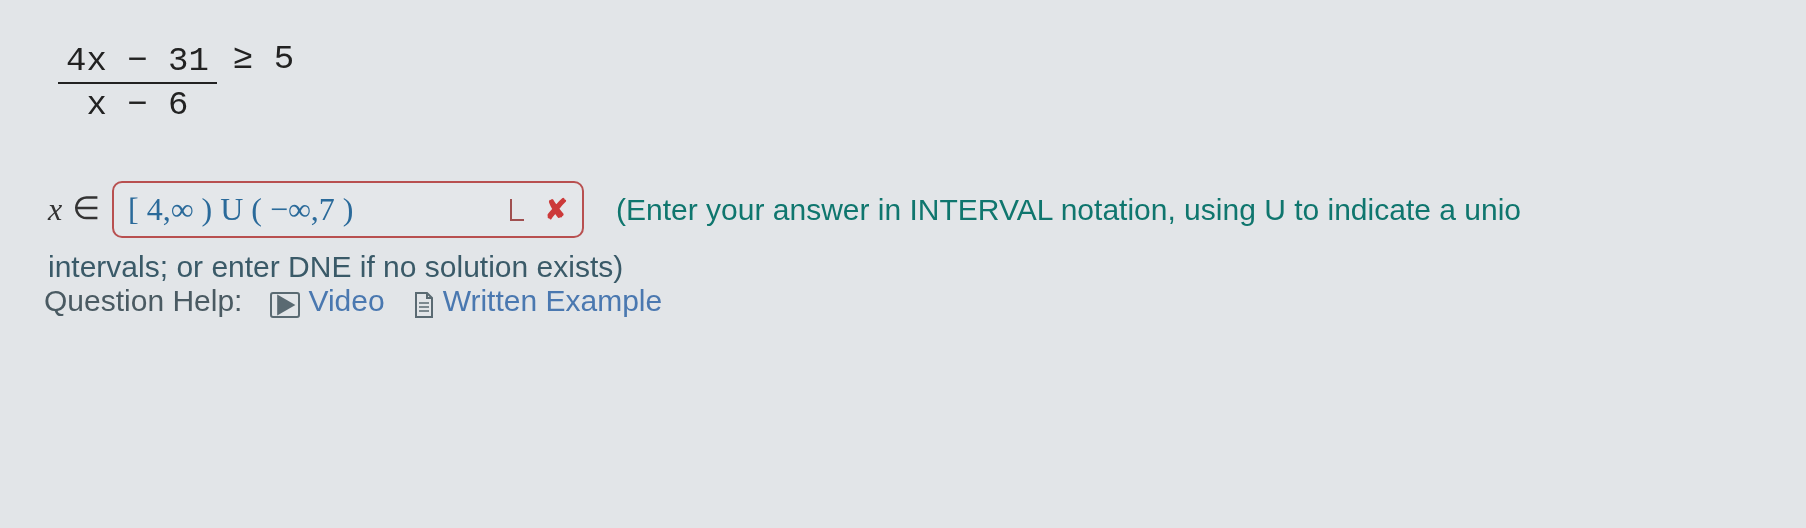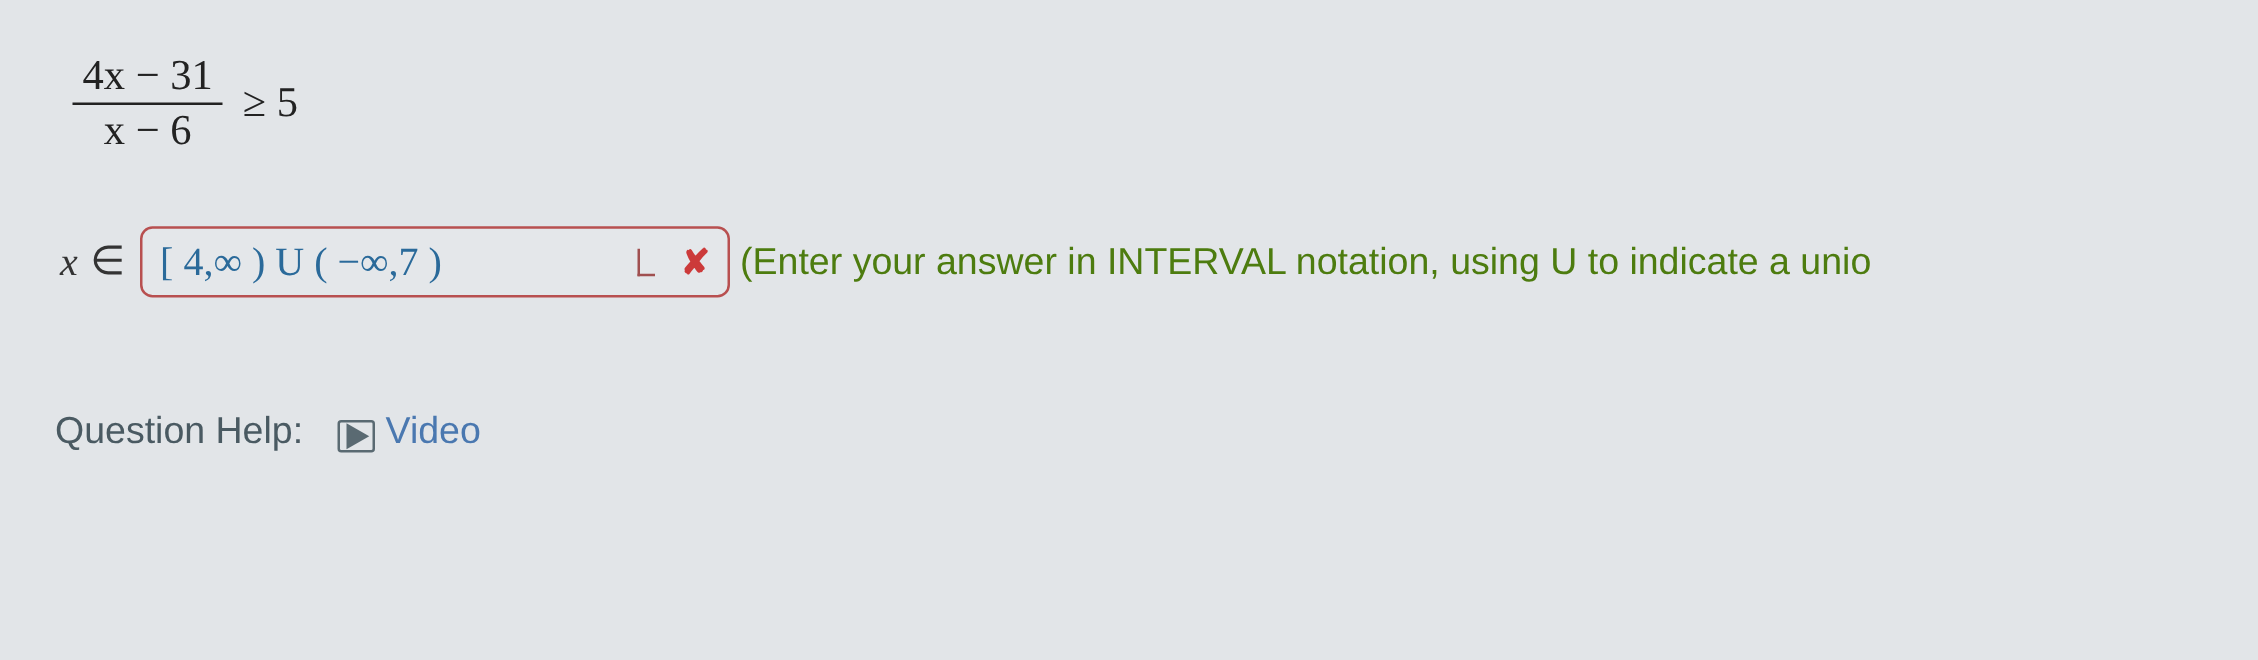--- a/index.html
+++ b/index.html
@@ -15,25 +15,25 @@
     padding: 0 40px 20px 40px;
   }
   .prompt-line {
     font-family: "Times New Roman", serif;
     font-size: 30px;
     color: #333;
     margin-bottom: 10px;
     padding-left: 10px;
   }
   .math-block {
-    font-family: Liberation Serif, serif;
+    font-family: Liberation Mono, monospace;
     font-size: 34px;
     color: #222;
     display: flex;
-    align-items: center;
+    align-items: flex-start;
     margin: 40px 0 55px 18px;
   }
   .frac {
     display: inline-flex;
     flex-direction: column;
     align-items: center;
     margin-right: 16px;
   }
   .frac .num, .frac .den {
     padding: 2px 8px;
@@ -67,21 +67,21 @@
   }
   .answer-box {
     display: inline-flex;
     align-items: center;
     border: 2px solid #b85050;
     border-radius: 10px;
     padding: 8px 14px;
     background: #e4e7ea;
     min-width: 440px;
     justify-content: space-between;
-    margin-right: 2px;
+    margin-right: 26px;
   }
   .answer-box .val {
     font-family: "Times New Roman", serif;
     font-size: 32px;
     color: #2a6a9a;
   }
   .answer-box .preview-ind {
     display: inline-flex;
     align-items: center;
     margin-left: auto;
@@ -104,30 +104,29 @@
     top: 10px;
     left: -5px;
   }
   .x-mark {
     color: #cc3a3a;
     font-size: 28px;
     font-weight: bold;
   }
   .hint-text {
     font-size: 30px;
-    color: #4d7c0f;
+    color: #0f766e;
     margin-left: 6px;
   }
   .hint-text-2 {
     font-size: 30px;
     color: #3a5a68;
     margin: 12px 0 0 8px;
   }
   .help-line {
-    margin-top: 90px;
     font-size: 30px;
     color: #4a5a62;
     display: flex;
     align-items: center;
     gap: 10px;
     padding-left: 4px;
   }
   .help-link {
     color: #4a78b0;
     display: inline-flex;
@@ -174,25 +173,38 @@
     <span class="answer-box">
       <span class="val">[ 4,∞ ) U ( −∞,7 )</span>
       <span class="preview-ind">
         <span class="preview-bar"></span>
           <span class="preview-under"></span>
         <span class="x-mark">✘</span>
       </span>
     </span>
     <span class="hint-text">(Enter your answer in INTERVAL notation, using U to indicate a unio</span>
   </div>
+  <div class="hint-text-2">intervals; or enter DNE if no solution exists)</div>
 
   <div class="help-line">
     <span>Question Help:</span>
     <span class="help-link">
       <span class="icon-box">
         <svg viewBox="0 0 10 10">
             <polygon points="2,1 9,5 2,9" fill="#5a6a72"></polygon>
           </svg>
       </span>
       <span>Video</span>
     </span>
+    <span class="help-link">
+      <span class="icon-page">
+        <svg viewBox="0 0 22 26">
+          <path d="M3 1 H14 L19 6 V25 H3 Z" fill="none" stroke="#5a6a72" stroke-width="2"></path>
+          <path d="M14 1 V6 H19" fill="none" stroke="#5a6a72" stroke-width="2"></path>
+          <line x1="6" y1="11" x2="16" y2="11" stroke="#5a6a72" stroke-width="1.5"></line>
+          <line x1="6" y1="15" x2="16" y2="15" stroke="#5a6a72" stroke-width="1.5"></line>
+          <line x1="6" y1="19" x2="16" y2="19" stroke="#5a6a72" stroke-width="1.5"></line>
+        </svg>
+      </span>
+      <span>Written Example</span>
+    </span>
   </div>
 </div>
 
 </body></html>

